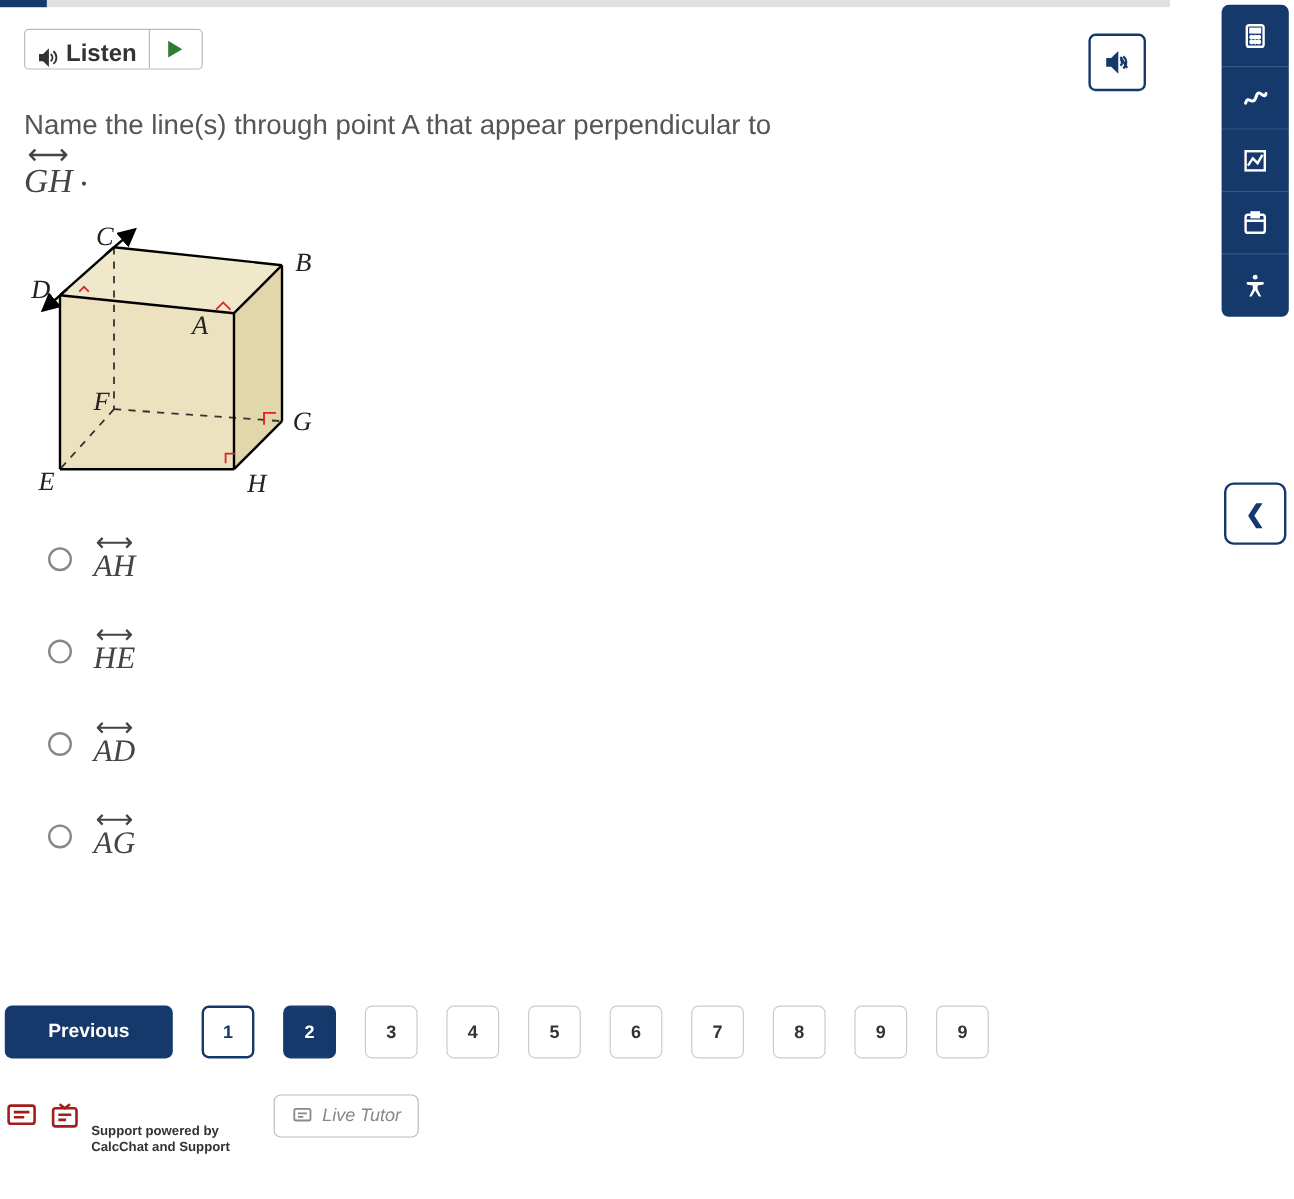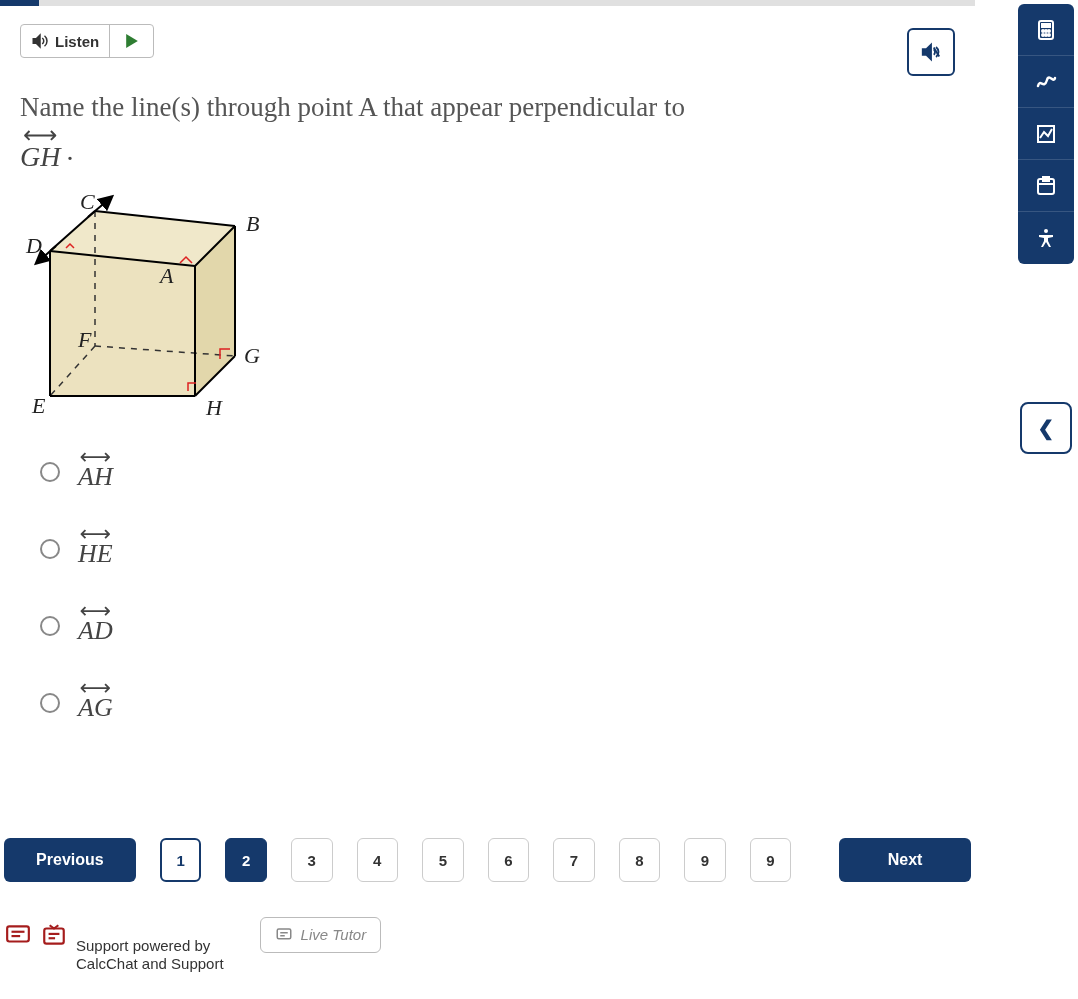--- a/index.html
+++ b/index.html
@@ -38,25 +38,25 @@
     display: inline-flex;
     align-items: stretch;
     border: 1px solid #bbb;
     border-radius: 4px;
     background: #fff;
     height: 34px;
     overflow: hidden;
   }
   .listen-left {
     display: flex;
-    align-items: center;
+    align-items: flex-end;
     padding: 0 10px;
     gap: 6px;
     font-weight: bold;
-    font-size: 15px;
+    font-size: 20px;
   }
   .listen-play {
     display: flex;
     align-items: center;
     justify-content: center;
     width: 44px;
     border-left: 1px solid #bbb;
     color: #2e7d32;
   }
   .mute-btn {
@@ -65,25 +65,24 @@
     border: 2px solid #15396b;
     border-radius: 6px;
     display: flex;
     align-items: center;
     justify-content: center;
     color: #15396b;
     background: #fff;
     margin-top: 4px;
   }
   .question {
-    font-size: 27px;
+    font-size: 23px;
     color: #555;
     line-height: 1.3;
     margin: 8px 0 6px 0;
-    font-family: Liberation Serif, serif;
   }
   .math-line {
     display: inline-flex;
     flex-direction: column;
     align-items: center;
     font-family: 'Times New Roman', serif;
     font-style: italic;
     font-size: 28px;
     color: #444;
     vertical-align: middle;
@@ -163,22 +162,22 @@
     display: flex;
     align-items: center;
     gap: 8px;
   }
   .support-icon {
     width: 28px;
     height: 26px;
     color: #a51c1c;
   }
   .support-text {
-    font-size: 15px;
-    font-weight: normal;
+    font-size: 11px;
+    font-weight: bold;
     color: #333;
     line-height: 1.2;
     margin-top: 41px;
   }
   .tutor-btn {
     margin-left: 28px;
     border: 1px solid #bbb;
     border-radius: 6px;
     padding: 8px 14px;
     color: #888;
@@ -354,21 +353,20 @@
   <div class="page-btn current">2</div>
   <div class="page-btn">3</div>
   <div class="page-btn">4</div>
   <div class="page-btn">5</div>
   <div class="page-btn">6</div>
   <div class="page-btn">7</div>
   <div class="page-btn">8</div>
   <div class="page-btn">9</div>
   <div class="page-btn">9</div>
   <div style="flex:1"></div>
-  <div class="nav-btn">Next</div>
 </div>
 
 <div class="support-row">
   <svg class="support-icon" viewBox="0 0 24 24" fill="#a51c1c">
     <rect x="2" y="4" width="20" height="14" rx="2" fill="none" stroke="#a51c1c" stroke-width="2"></rect>
     <line x1="6" y1="9" x2="18" y2="9" stroke="#a51c1c" stroke-width="2"></line>
     <line x1="6" y1="13" x2="14" y2="13" stroke="#a51c1c" stroke-width="2"></line>
   </svg>
   <svg class="support-icon" viewBox="0 0 24 24" fill="#a51c1c">
     <rect x="3" y="6" width="18" height="14" rx="2" fill="none" stroke="#a51c1c" stroke-width="2"></rect>

